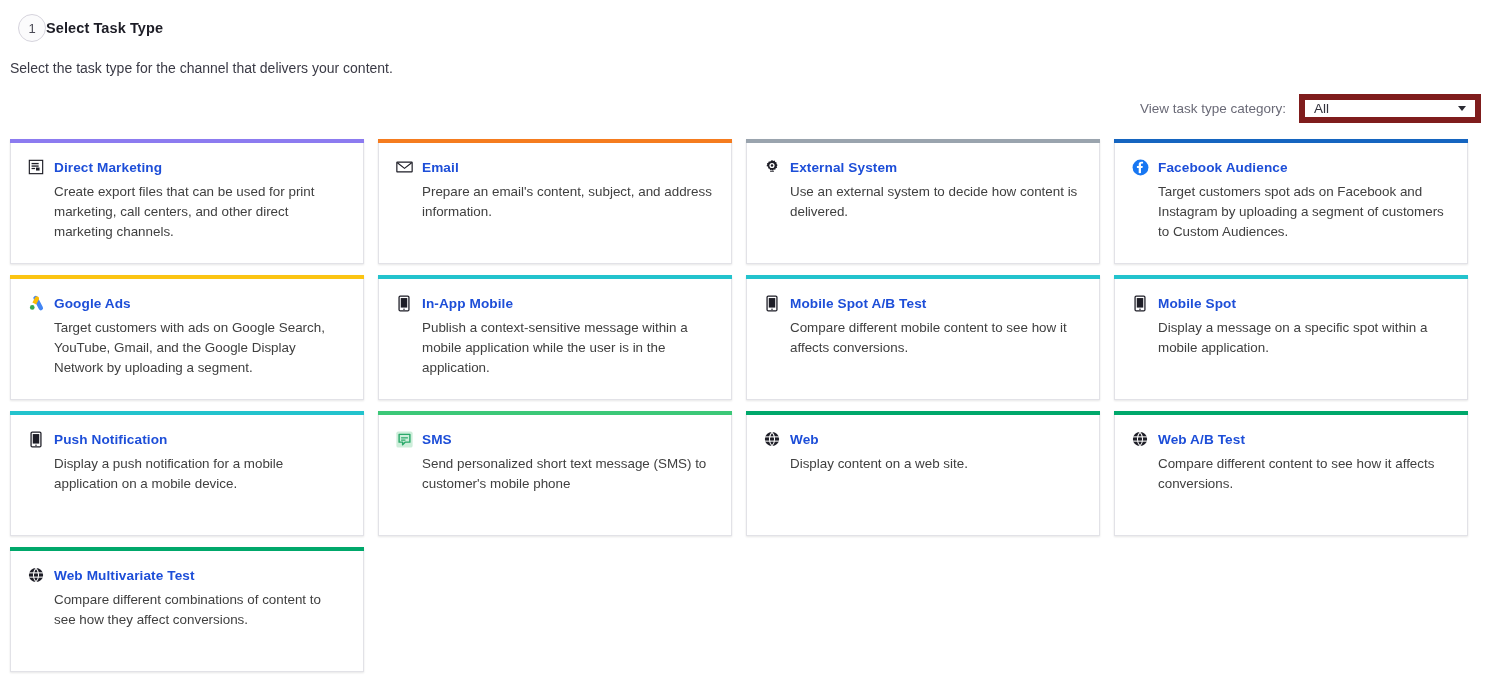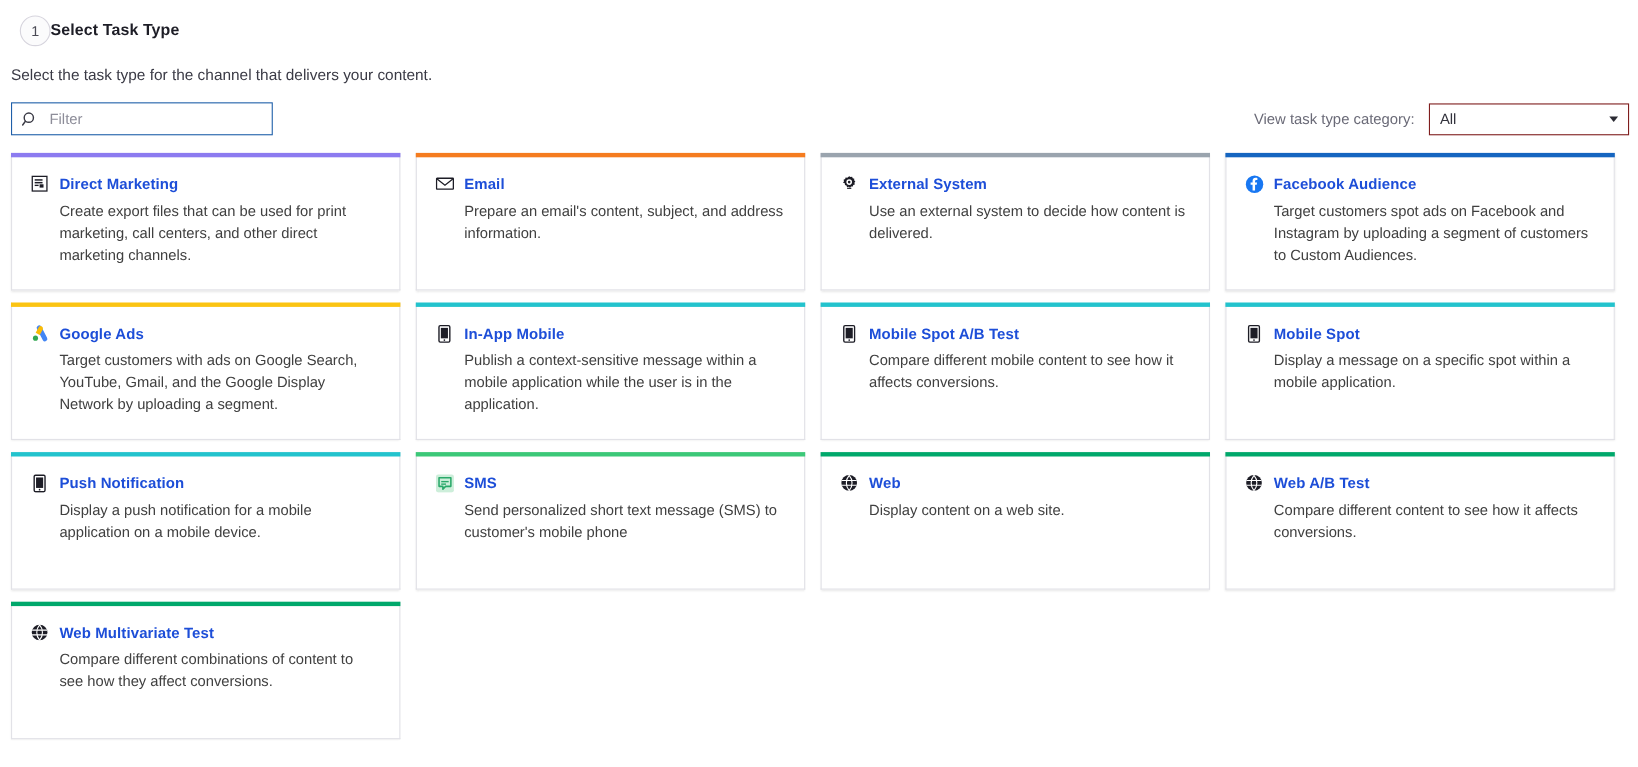--- a/index.html
+++ b/index.html
@@ -84,21 +84,21 @@
     justify-content: flex-end;
   }
   .category-label {
     font-size: 13.5px;
     color: #6a6a77;
     margin-right: 13px;
   }
   .category-select {
     position: relative;
     width: 182px; height: 29px;
-    border: 1px solid #7f1d1d;
+    border: 6px solid #7f1d1d;
     background: #ffffff;
     display: flex;
     align-items: center;
     padding-left: 9px;
     font-size: 13.5px;
     color: #33333d;
   }
   .caret {
     position: absolute;
     right: 9px; top: 50%;
@@ -167,29 +167,20 @@
 <body>
 
 <div class="step-header">
   <div class="step-number">1</div>
   <div class="step-title">Select Task Type</div>
 </div>
 
 <div class="instruction">Select the task type for the channel that delivers your content.</div>
 
 <div class="toolbar">
-  <div class="filter-box">
-    <span class="search-icon">
-      <svg viewBox="0 0 17 17" width="17" height="17" aria-hidden="true">
-        <circle cx="7.2" cy="7.0" r="4.2" fill="none" stroke="#3a3a45" stroke-width="1.3"></circle>
-        <line x1="4.1" y1="10.2" x2="1.6" y2="13.6" stroke="#3a3a45" stroke-width="1.3" stroke-linecap="round"></line>
-      </svg>
-    </span>
-    <input class="filter-input" type="text" placeholder="Filter" style="">
-  </div>
 
   <div class="category-wrap">
     <span class="category-label">View task type category:</span>
     <div class="category-select">
       <span>All</span>
       <span class="caret"></span>
     </div>
   </div>
 </div>
 

